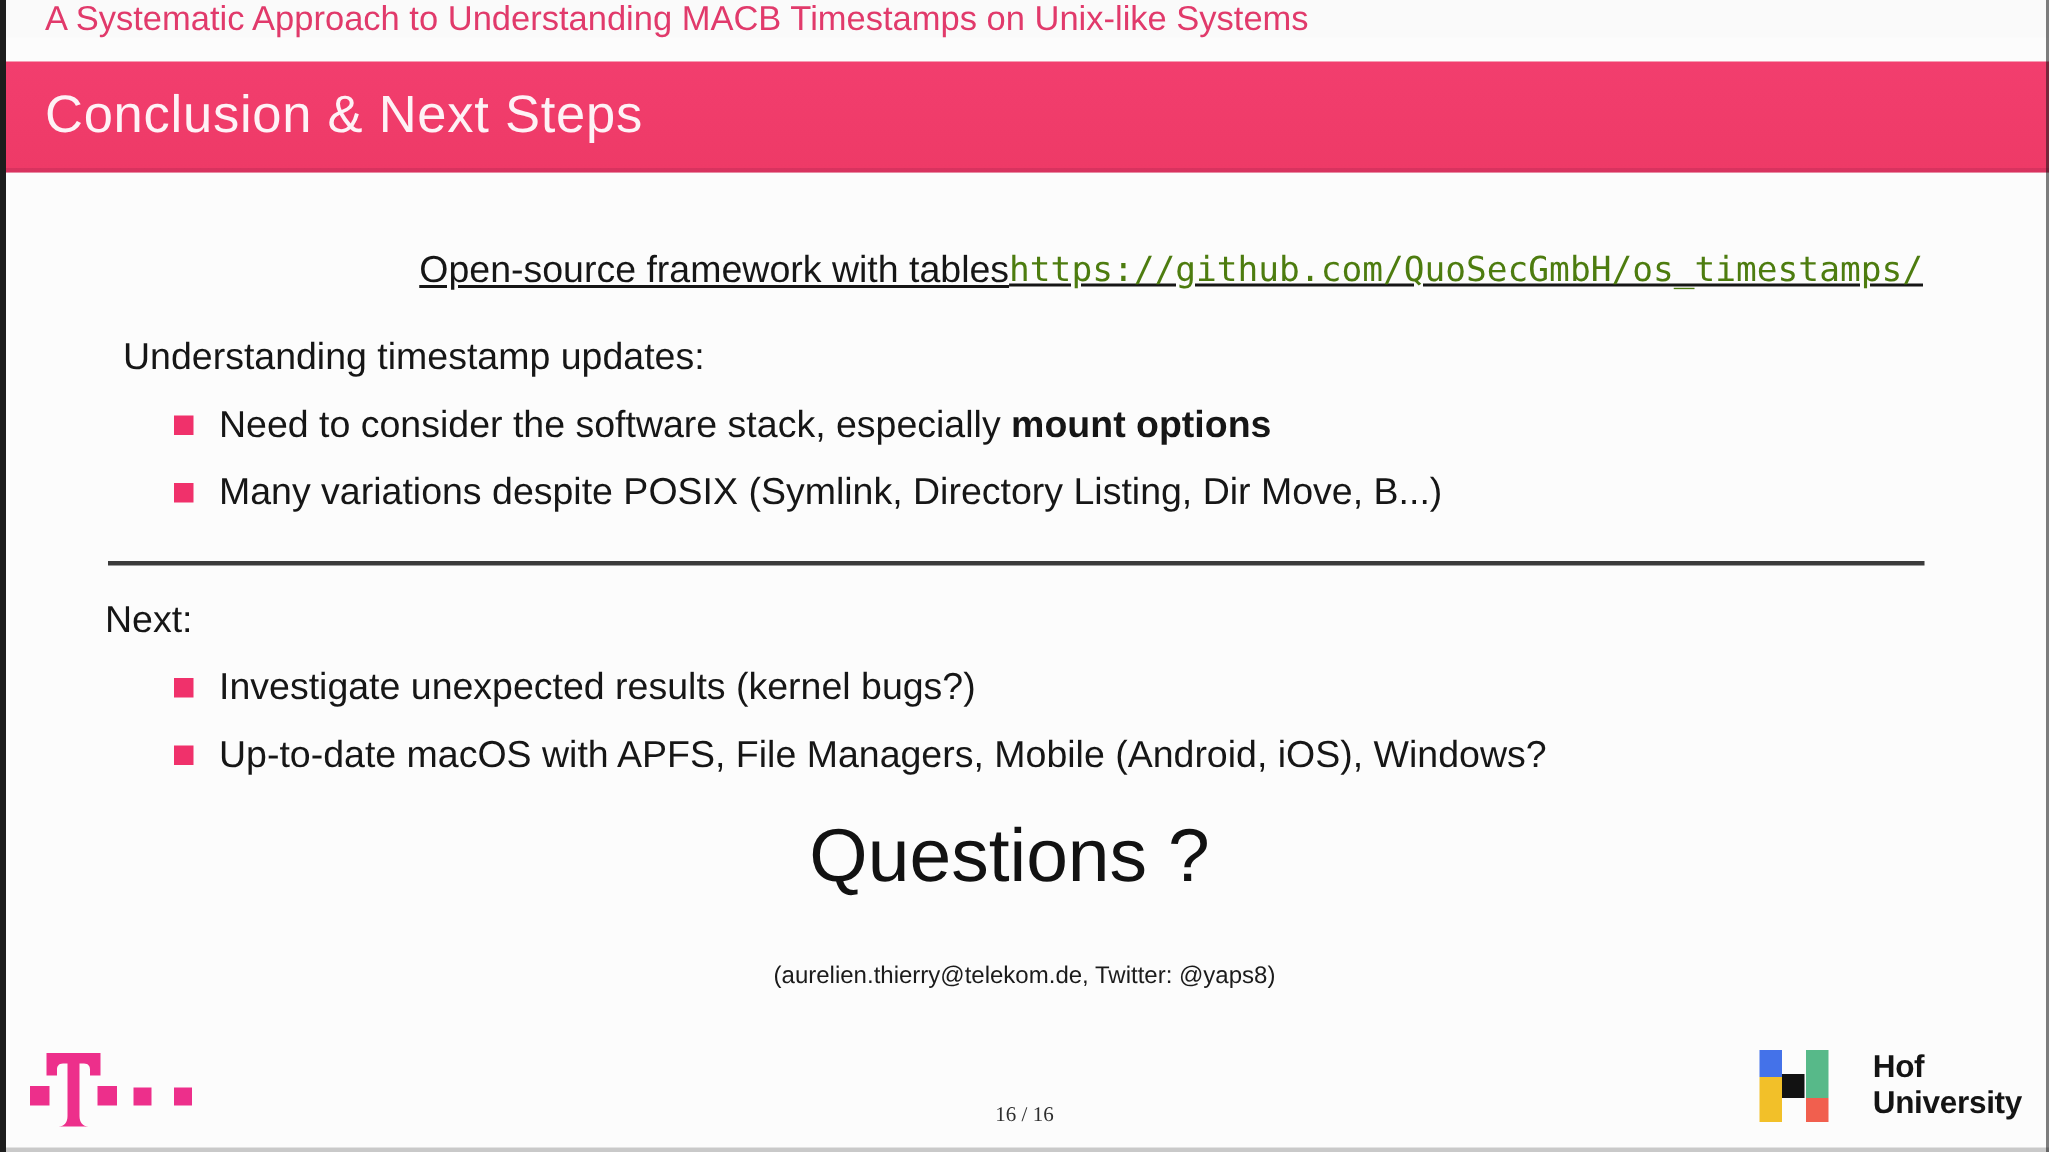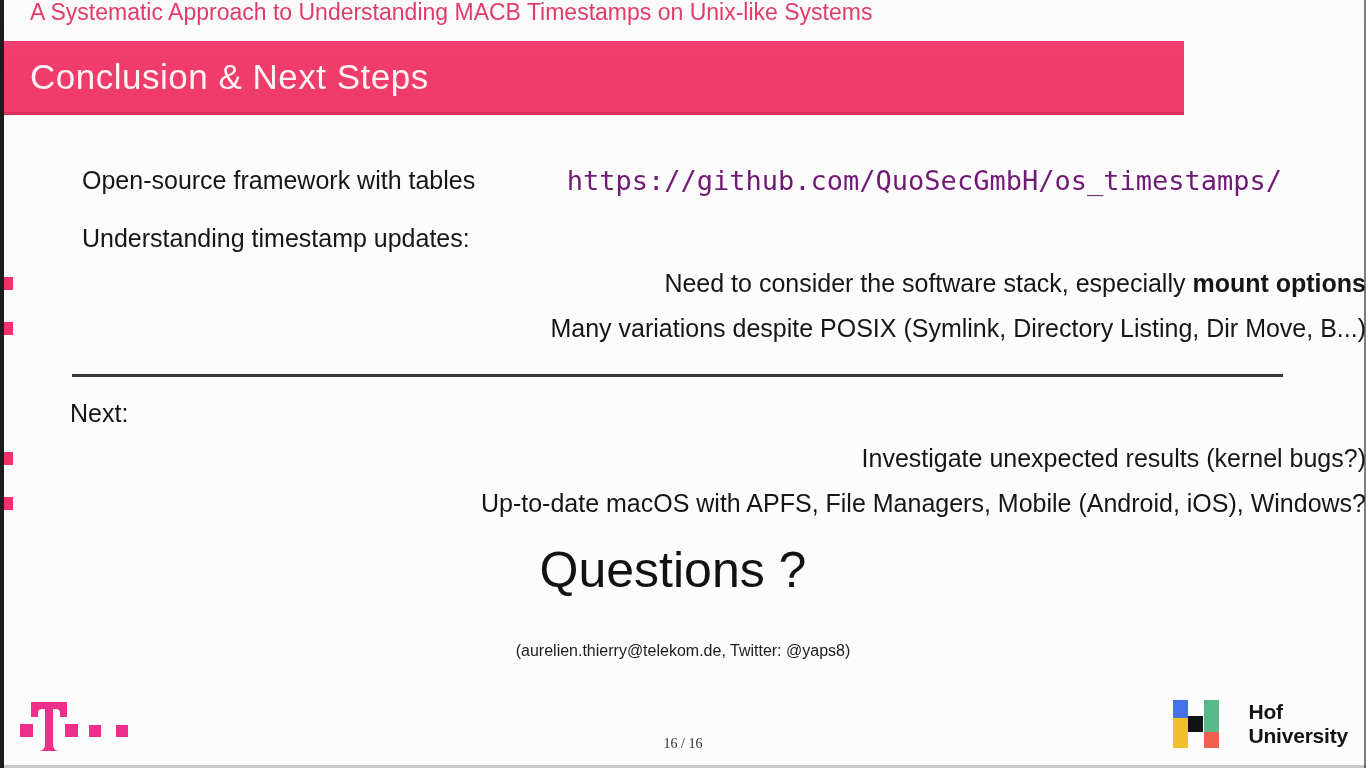--- a/index.html
+++ b/index.html
@@ -17,39 +17,39 @@
   
   .topstrip{
     position:absolute;left:0;top:0;width:1366px;height:25px;
     background:#fafafa;
     display:flex;align-items:center;
     padding-left:30px;box-sizing:border-box;
     font-size:23px;color:var(--header-text,#e13a6b);
   }
   
   .titlebar{
-    position:absolute;left:0;top:41px;width:1184px;height:74px;
+    position:absolute;left:0;top:41px;width:1366px;height:74px;
     background:linear-gradient(var(--accent,#f23e6e),#ee3a67);
     border-bottom:3px solid rgba(140,20,50,.25);
     box-sizing:border-box;
     display:flex;align-items:center;
     padding-left:30px;
     color:var(--title-text,#fef2f6);
     font-size:35px;font-weight:400;letter-spacing:.5px;
   }
 
   .row{position:absolute;left:0;width:1366px;height:36px;display:flex;align-items:center;}
-  .intro-row{top:162px;justify-content:space-between;padding:0 84px 0 82px;box-sizing:border-box;}
+  .intro-row{top:162px;justify-content:flex-end;padding:0 84px 0 82px;box-sizing:border-box;text-decoration:underline;}
   .intro-label{font-size:25px;}
-  .intro-url{font-family:"DejaVu Sans Mono","Liberation Mono",monospace;font-size:27px;letter-spacing:0;color:#701a75;}
+  .intro-url{font-family:"DejaVu Sans Mono","Liberation Mono",monospace;font-size:23px;letter-spacing:0;color:#4d7c0f;}
   .sect-heading{font-size:25px;}
   .h-understanding{top:220px;padding-left:82px;box-sizing:border-box;}
   .h-next{top:395px;padding-left:70px;box-sizing:border-box;}
 
-  .bullet-row{box-sizing:border-box;justify-content:space-between;}
+  .bullet-row{padding-left:116px;box-sizing:border-box;}
   .b1{top:265px;} .b2{top:310px;} .b3{top:440px;} .b4{top:485px;}
   .bullet-square{
     width:13px;height:13px;background:var(--bullet,#f0316b);
     display:inline-block;margin-right:17px;flex:0 0 auto;
   }
   .bullet-text{font-size:25px;white-space:nowrap;}
   .bullet-text b{font-weight:700;}
 
   .divider{position:absolute;left:72px;top:374px;width:1211px;height:3px;background:#3b3b3b;}
 

